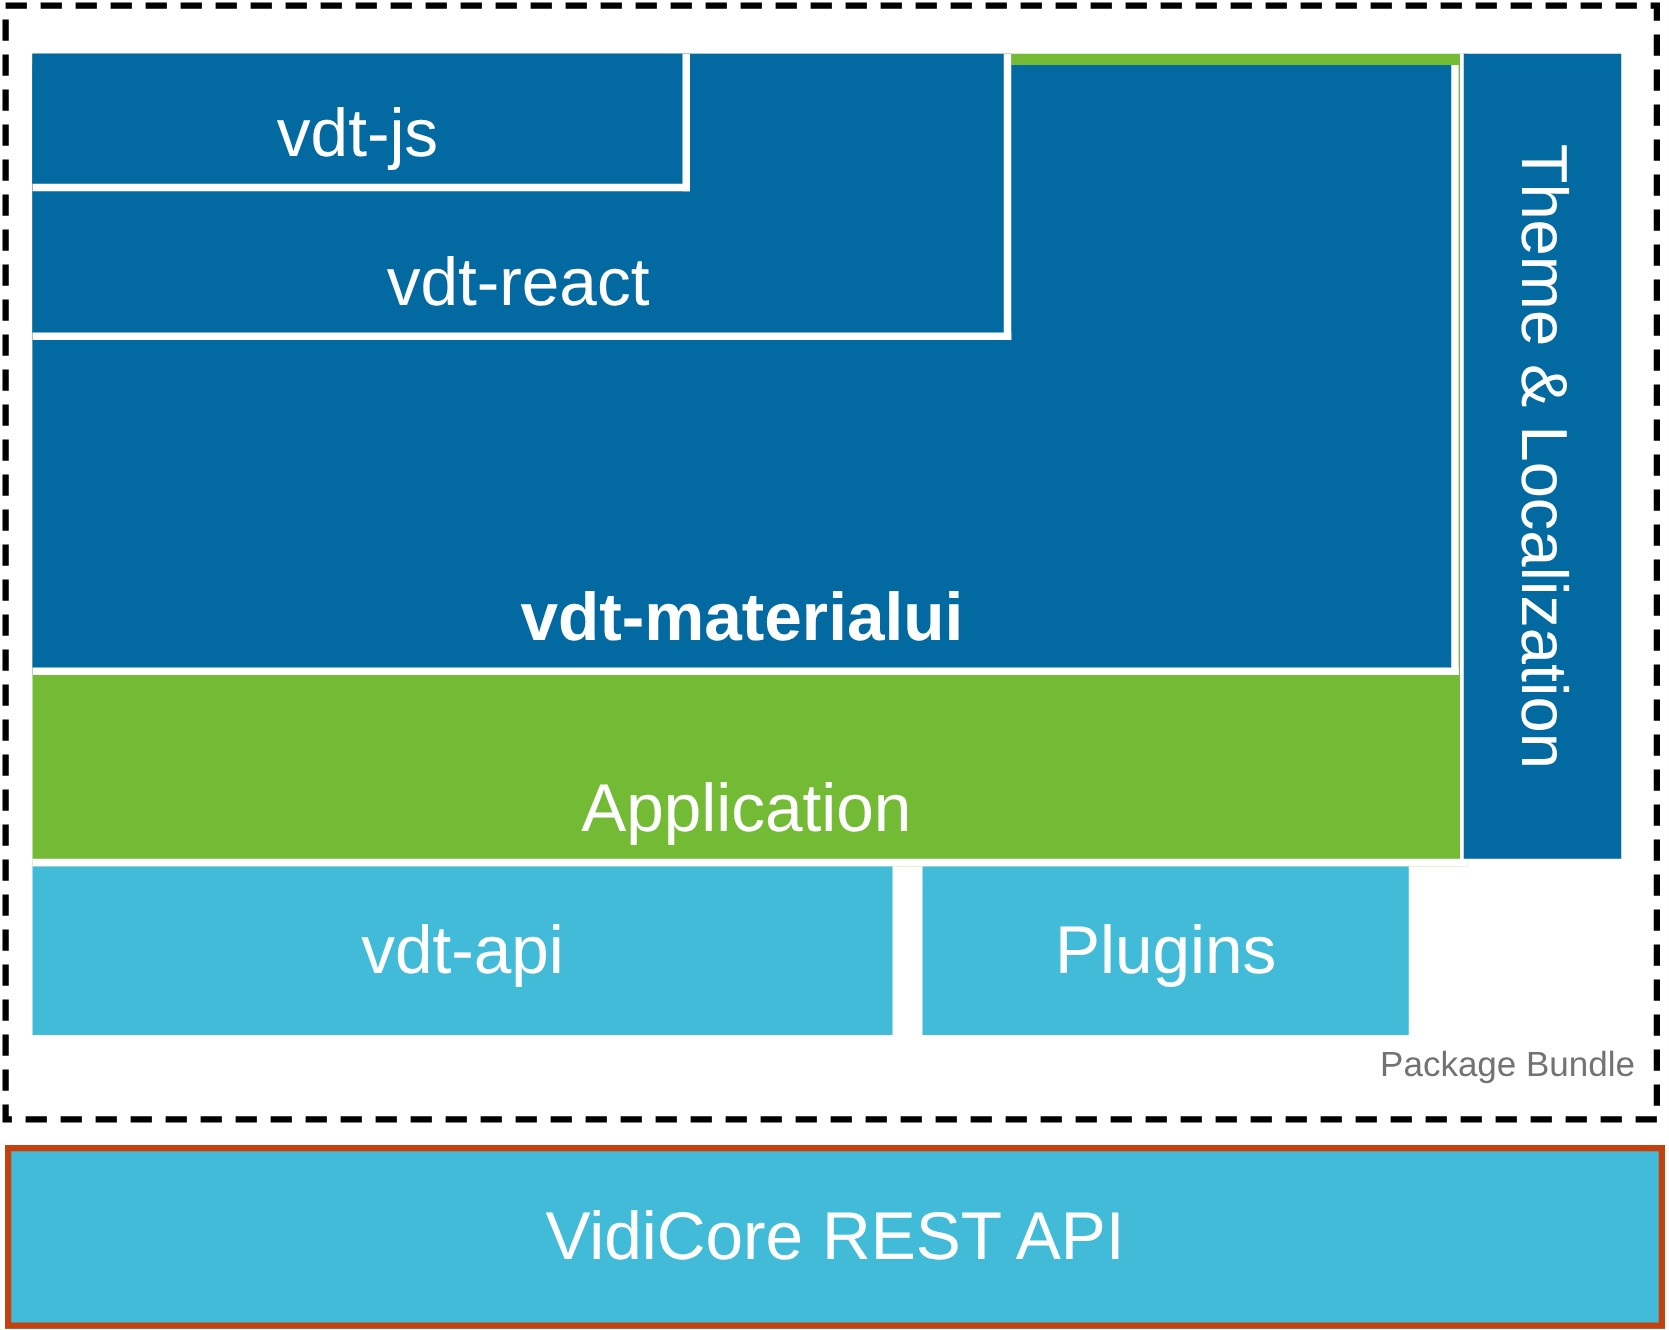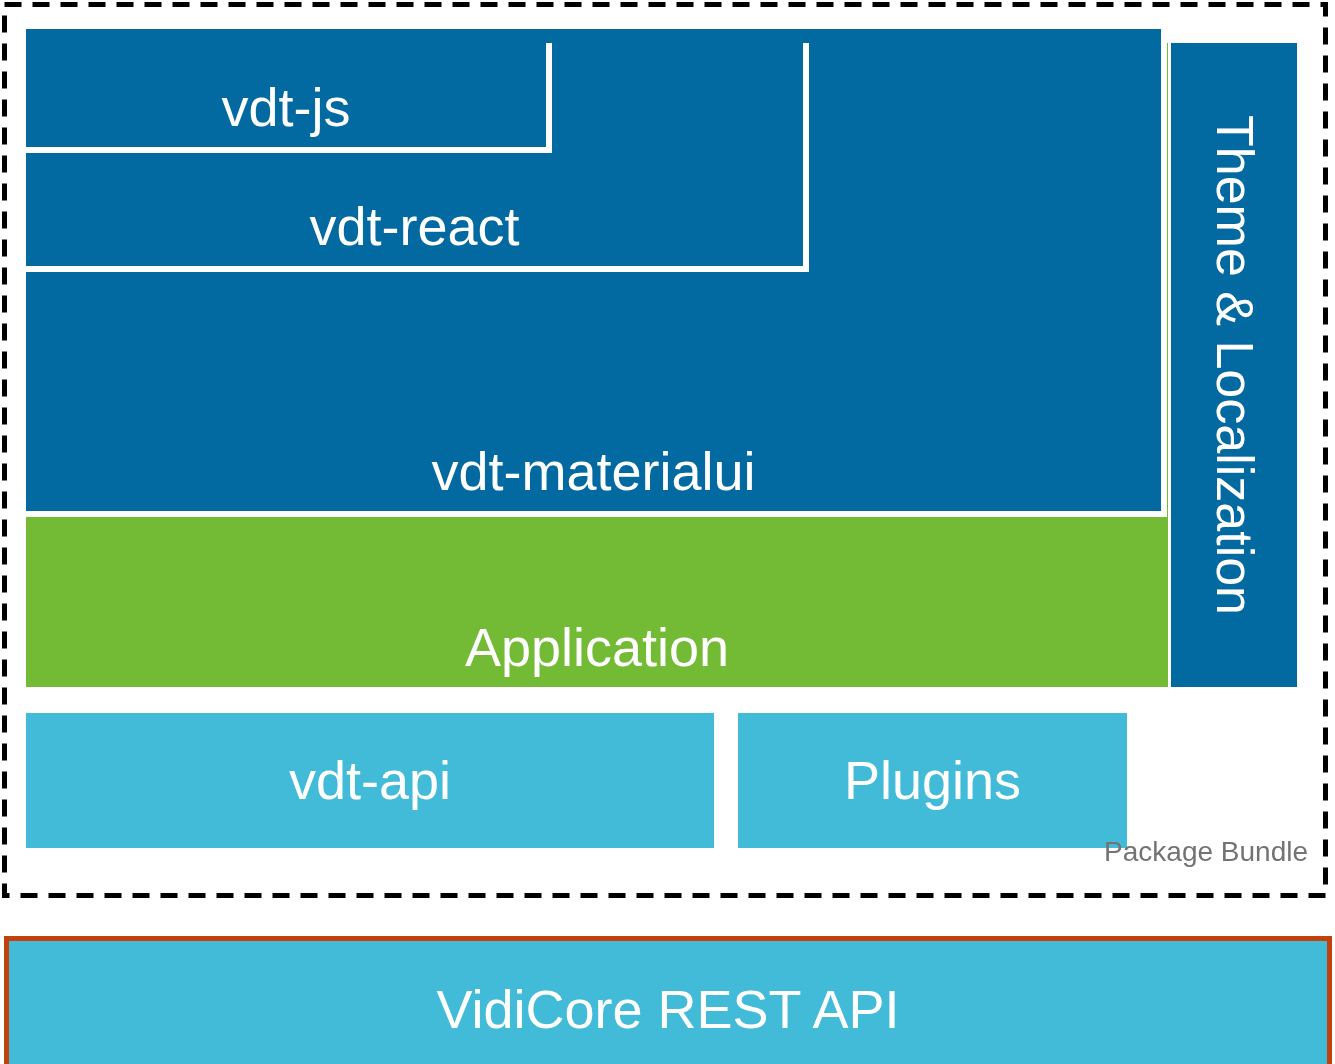--- a/index.html
+++ b/index.html
@@ -34,25 +34,25 @@
   }
   .layer .label,
   .block .label {
     color: #ffffff;
     font-size: 54px;
     line-height: 1.1;
     white-space: nowrap;
   }
   .blue  { background: #0369a1; }
   .green { background: #73BB35; }
-  .cyan  { background: #41BBD8; margin-top: 20px; }
+  .cyan  { background: #41BBD8; }
 
   .layer-vdt-js        { left: 26px; top: 43px; width: 526px; height: 110px; z-index: 5; }
   .layer-vdt-react     { left: 26px; top: 43px; width: 783px; height: 229px; z-index: 4; }
-  .layer-vdt-materialui{ left: 26px; top: 29px; width: 1141px; height: 488px; z-index: 3; }
+  .layer-vdt-materialui{ left: 26px; top: 52px; width: 1141px; height: 488px; z-index: 3; font-weight: bold; }
   .layer-application   { left: 26px; top: 43px; width: 1148px; height: 650px; z-index: 2; }
 
   
   .block {
     position: absolute;
     box-sizing: border-box;
     display: flex;
     align-items: center;
     justify-content: center;
   }

